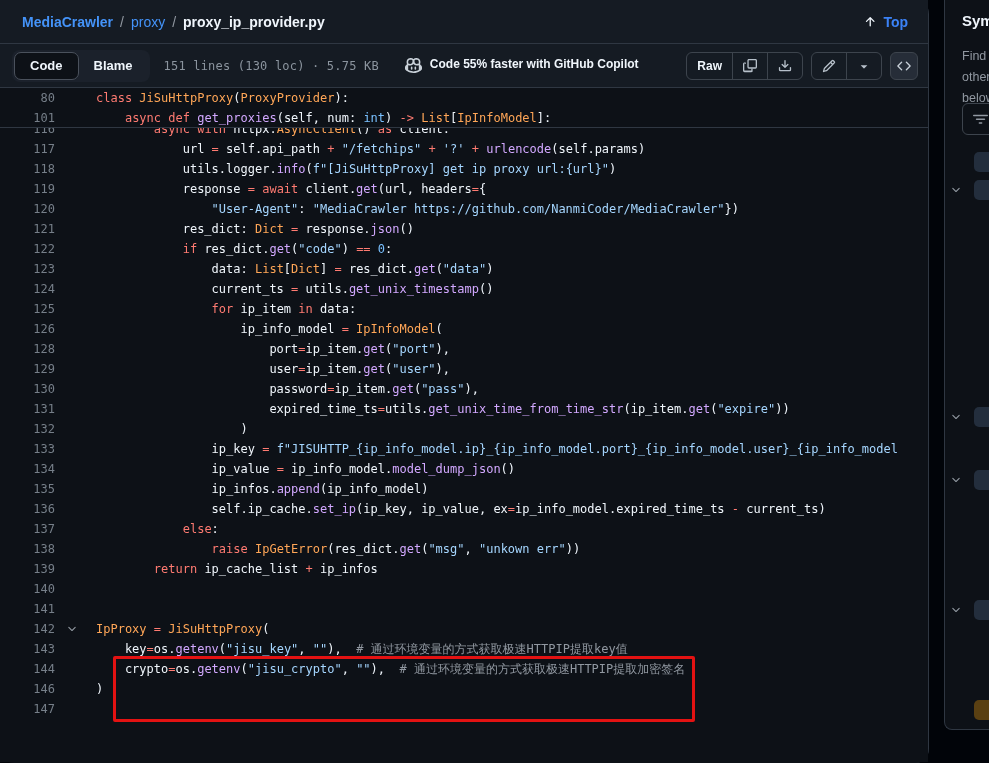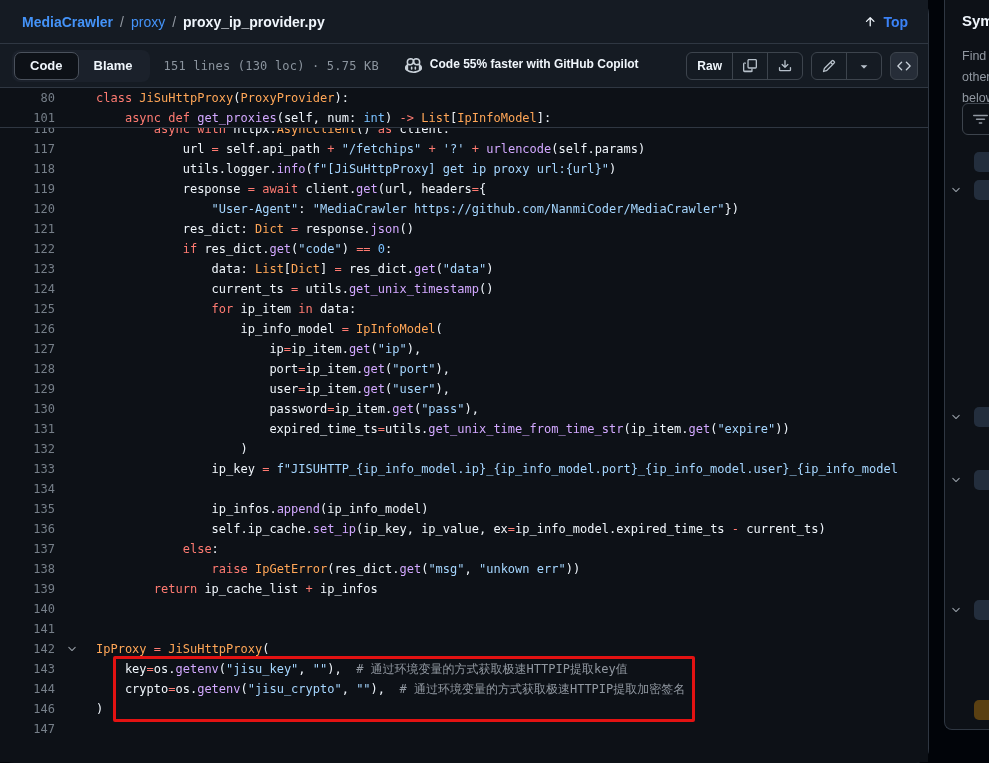--- a/index.html
+++ b/index.html
@@ -191,28 +191,27 @@
         <div class="code-row"><span class="ln">117</span><span class="ct"><span class="tk-p">            url </span><span class="tk-k">=</span><span class="tk-p"> self.api_path </span><span class="tk-k">+</span><span class="tk-p"> </span><span class="tk-s">"/fetchips"</span><span class="tk-p"> </span><span class="tk-k">+</span><span class="tk-p"> </span><span class="tk-s">'?'</span><span class="tk-p"> </span><span class="tk-k">+</span><span class="tk-p"> </span><span class="tk-f">urlencode</span><span class="tk-p">(self.params)</span></span></div>
         <div class="code-row"><span class="ln">118</span><span class="ct"><span class="tk-p">            utils.logger.</span><span class="tk-f">info</span><span class="tk-p">(</span><span class="tk-s">f"[JiSuHttpProxy] get ip proxy url:{url}"</span><span class="tk-p">)</span></span></div>
         <div class="code-row"><span class="ln">119</span><span class="ct"><span class="tk-p">            response </span><span class="tk-k">=</span><span class="tk-p"> </span><span class="tk-k">await</span><span class="tk-p"> client.</span><span class="tk-f">get</span><span class="tk-p">(url, headers</span><span class="tk-k">=</span><span class="tk-p">{</span></span></div>
         <div class="code-row"><span class="ln">120</span><span class="ct"><span class="tk-p">                </span><span class="tk-s">"User-Agent"</span><span class="tk-p">: </span><span class="tk-s">"MediaCrawler https://github.com/NanmiCoder/MediaCrawler"</span><span class="tk-p">})</span></span></div>
         <div class="code-row"><span class="ln">121</span><span class="ct"><span class="tk-p">            res_dict: </span><span class="tk-c">Dict</span><span class="tk-p"> </span><span class="tk-k">=</span><span class="tk-p"> response.</span><span class="tk-f">json</span><span class="tk-p">()</span></span></div>
         <div class="code-row"><span class="ln">122</span><span class="ct"><span class="tk-p">            </span><span class="tk-k">if</span><span class="tk-p"> res_dict.</span><span class="tk-f">get</span><span class="tk-p">(</span><span class="tk-s">"code"</span><span class="tk-p">) </span><span class="tk-k">==</span><span class="tk-p"> </span><span class="tk-n">0</span><span class="tk-p">:</span></span></div>
         <div class="code-row"><span class="ln">123</span><span class="ct"><span class="tk-p">                data: </span><span class="tk-c">List</span><span class="tk-p">[</span><span class="tk-c">Dict</span><span class="tk-p">] </span><span class="tk-k">=</span><span class="tk-p"> res_dict.</span><span class="tk-f">get</span><span class="tk-p">(</span><span class="tk-s">"data"</span><span class="tk-p">)</span></span></div>
         <div class="code-row"><span class="ln">124</span><span class="ct"><span class="tk-p">                current_ts </span><span class="tk-k">=</span><span class="tk-p"> utils.</span><span class="tk-f">get_unix_timestamp</span><span class="tk-p">()</span></span></div>
         <div class="code-row"><span class="ln">125</span><span class="ct"><span class="tk-p">                </span><span class="tk-k">for</span><span class="tk-p"> ip_item </span><span class="tk-k">in</span><span class="tk-p"> data:</span></span></div>
         <div class="code-row"><span class="ln">126</span><span class="ct"><span class="tk-p">                    ip_info_model </span><span class="tk-k">=</span><span class="tk-p"> </span><span class="tk-c">IpInfoModel</span><span class="tk-p">(</span></span></div>
-        <div class="code-row"><span class="ln">127</span><span class="ct"><span class="tk-p">                        ip</span><span class="tk-k">=</span><span class="tk-p">ip_item.</span><span class="tk-f">get</span><span class="tk-p">(</span><span class="tk-s">"ip"</span><span class="tk-p">),</span></span></div>
         <div class="code-row"><span class="ln">128</span><span class="ct"><span class="tk-p">                        port</span><span class="tk-k">=</span><span class="tk-p">ip_item.</span><span class="tk-f">get</span><span class="tk-p">(</span><span class="tk-s">"port"</span><span class="tk-p">),</span></span></div>
         <div class="code-row"><span class="ln">129</span><span class="ct"><span class="tk-p">                        user</span><span class="tk-k">=</span><span class="tk-p">ip_item.</span><span class="tk-f">get</span><span class="tk-p">(</span><span class="tk-s">"user"</span><span class="tk-p">),</span></span></div>
         <div class="code-row"><span class="ln">130</span><span class="ct"><span class="tk-p">                        password</span><span class="tk-k">=</span><span class="tk-p">ip_item.</span><span class="tk-f">get</span><span class="tk-p">(</span><span class="tk-s">"pass"</span><span class="tk-p">),</span></span></div>
         <div class="code-row"><span class="ln">131</span><span class="ct"><span class="tk-p">                        expired_time_ts</span><span class="tk-k">=</span><span class="tk-p">utils.</span><span class="tk-f">get_unix_time_from_time_str</span><span class="tk-p">(ip_item.</span><span class="tk-f">get</span><span class="tk-p">(</span><span class="tk-s">"expire"</span><span class="tk-p">))</span></span></div>
         <div class="code-row"><span class="ln">132</span><span class="ct"><span class="tk-p">                    )</span></span></div>
         <div class="code-row"><span class="ln">133</span><span class="ct"><span class="tk-p">                ip_key </span><span class="tk-k">=</span><span class="tk-p"> </span><span class="tk-s">f"JISUHTTP_{ip_info_model.ip}_{ip_info_model.port}_{ip_info_model.user}_{ip_info_model</span></span></div>
-        <div class="code-row"><span class="ln">134</span></div>
+        <div class="code-row"><span class="ln">134</span><span class="ct"><span class="tk-p">                ip_value </span><span class="tk-k">=</span><span class="tk-p"> ip_info_model.</span><span class="tk-f">model_dump_json</span><span class="tk-p">()</span></span></div>
         <div class="code-row"><span class="ln">135</span><span class="ct"><span class="tk-p">                ip_infos.</span><span class="tk-f">append</span><span class="tk-p">(ip_info_model)</span></span></div>
         <div class="code-row"><span class="ln">136</span><span class="ct"><span class="tk-p">                self.ip_cache.</span><span class="tk-f">set_ip</span><span class="tk-p">(ip_key, ip_value, ex</span><span class="tk-k">=</span><span class="tk-p">ip_info_model.expired_time_ts </span><span class="tk-k">-</span><span class="tk-p"> current_ts)</span></span></div>
         <div class="code-row"><span class="ln">137</span><span class="ct"><span class="tk-p">            </span><span class="tk-k">else</span><span class="tk-p">:</span></span></div>
         <div class="code-row"><span class="ln">138</span><span class="ct"><span class="tk-p">                </span><span class="tk-k">raise</span><span class="tk-p"> </span><span class="tk-c">IpGetError</span><span class="tk-p">(res_dict.</span><span class="tk-f">get</span><span class="tk-p">(</span><span class="tk-s">"msg"</span><span class="tk-p">, </span><span class="tk-s">"unkown err"</span><span class="tk-p">))</span></span></div>
         <div class="code-row"><span class="ln">139</span><span class="ct"><span class="tk-p">        </span><span class="tk-k">return</span><span class="tk-p"> ip_cache_list </span><span class="tk-k">+</span><span class="tk-p"> ip_infos</span></span></div>
         <div class="code-row"><span class="ln">140</span><span class="ct"></span></div>
         <div class="code-row"><span class="ln">141</span><span class="ct"></span></div>
         <div class="code-row"><span class="ln">142</span><span class="ct"><span class="tk-c">IpProxy</span><span class="tk-p"> </span><span class="tk-k">=</span><span class="tk-p"> </span><span class="tk-c">JiSuHttpProxy</span><span class="tk-p">(</span></span><span class="fold-caret"><svg width="12" height="12" viewBox="0 0 16 16">
               <path d="M12.78 5.22a.749.749 0 0 1 0 1.06l-4.25 4.25a.749.749 0 0 1-1.06 0L3.22 6.28a.749.749 0 1 1 1.06-1.06L8 8.939l3.72-3.719a.749.749 0 0 1 1.06 0Z"></path>
             </svg></span></div>

